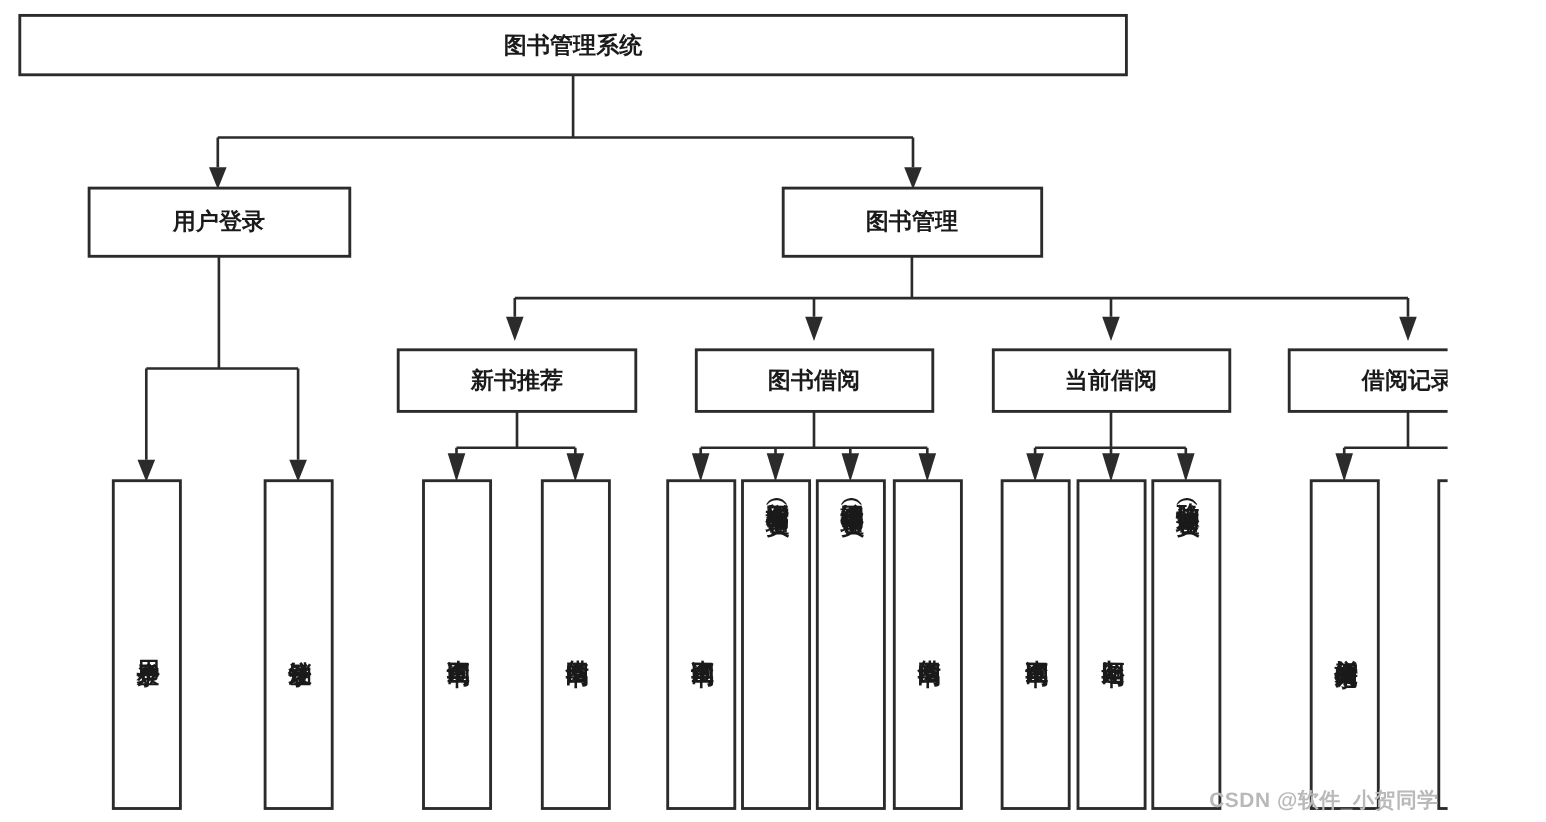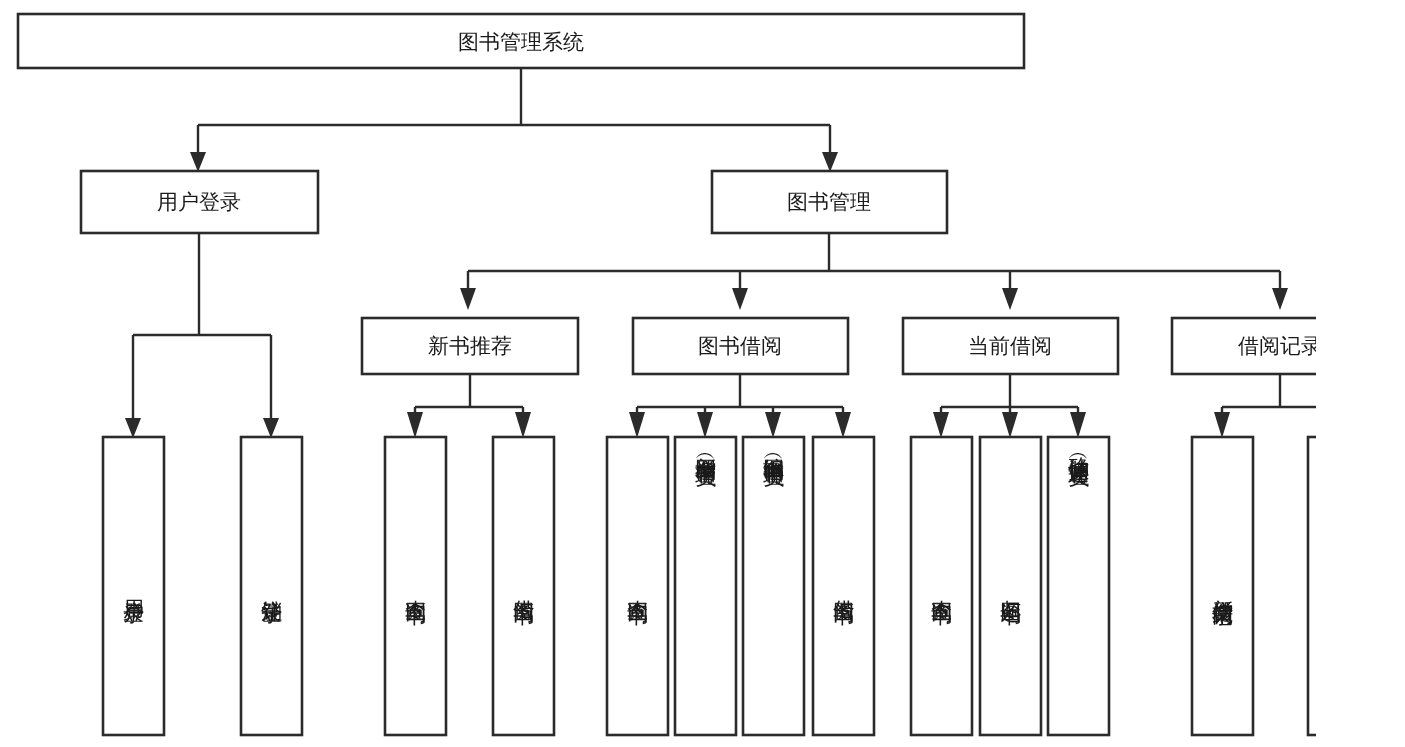--- a/index.html
+++ b/index.html
@@ -10,20 +10,21 @@
   body {
     font-family: "Liberation Sans", "DejaVu Sans", sans-serif;
     color: #1a1a1a;
   }
   #canvas {
     position: relative;
     width: 1316px;
     height: 747px;
     background: #ffffff;
     overflow: hidden;
+    font-weight: bold;
   }
   svg#diagram {
     position: absolute;
     left: 0;
     top: 0;
     width: 1405px;
     height: 747px;
   }
   .node-rect {
     fill: #ffffff;
@@ -217,14 +218,15 @@
     <span class="vert-label">确认归还（管理员）</span>
   </div>
 
   <div class="vert-label-wrap" style="left:1192px; top:437px; width:61px; height:298px;">
     <span class="vert-label">新增借阅记录</span>
   </div>
   <div class="vert-label-wrap" style="left:1308px; top:437px; width:61px; height:298px;">
     <span class="vert-label">查询借阅记录</span>
   </div>
 
+  <div class="watermark">CSDN @软件_小贺同学</div>
 
 </div>
 
 </body></html>

